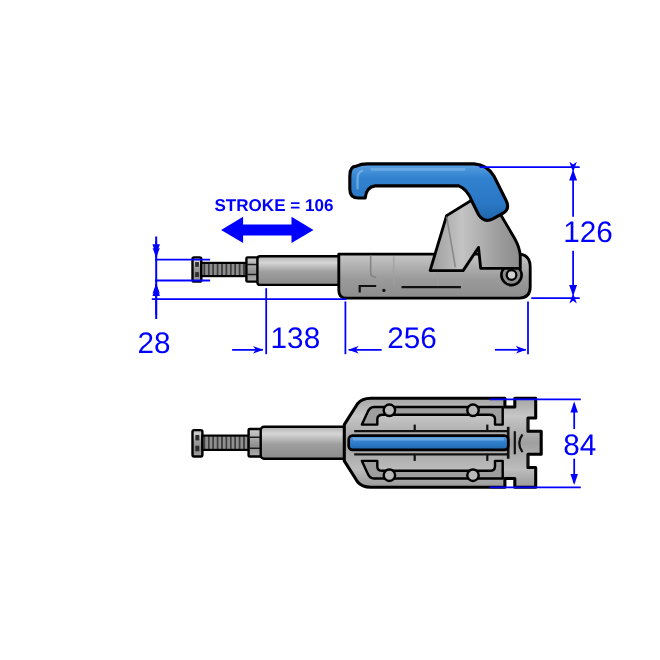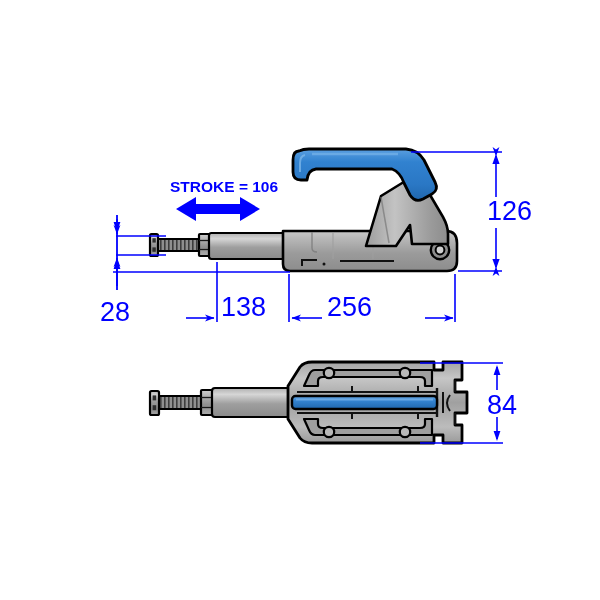--- a/index.html
+++ b/index.html
@@ -1,21 +1,21 @@
 <!DOCTYPE html>
 <html><head>
 <meta charset="utf-8">
 <style>
   html,body{margin:0;padding:0;background:#ffffff;}
   body{
     width:600px;height:600px;overflow:hidden;
     font-family:"Liberation Sans", sans-serif;
     -webkit-font-smoothing:antialiased;
   }
-  #stage{position:relative;width:501px;height:600px;background:#fff;}
+  #stage{position:relative;width:501px;height:600px;background:#fff;margin-left:25px;}
   #drawing{position:absolute;left:0;top:0;}
   .dimtext{
     font-family:"Liberation Sans", sans-serif;
     font-weight:400;
   }
   .strokelabel{
     font-family:"Liberation Sans", sans-serif;
     font-weight:bold;
   }
 </style>

